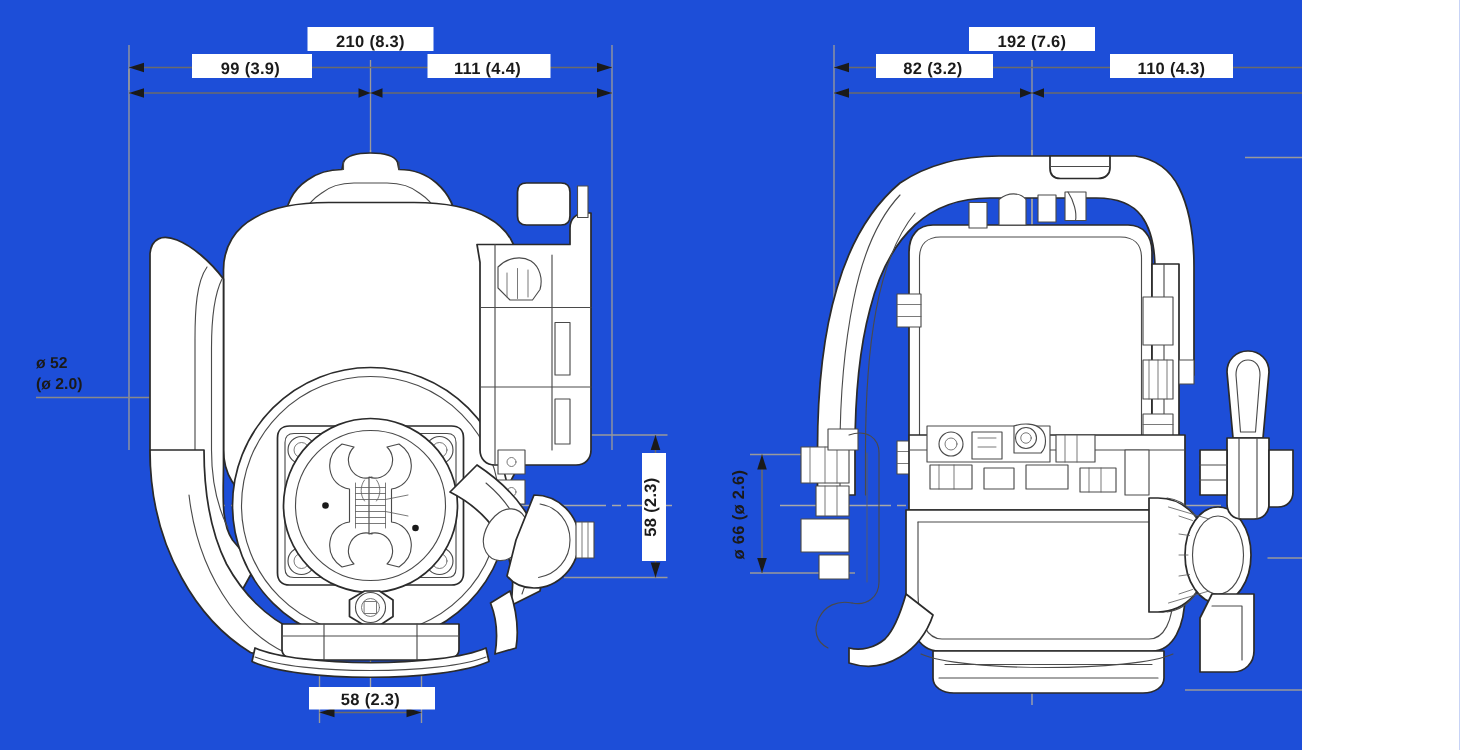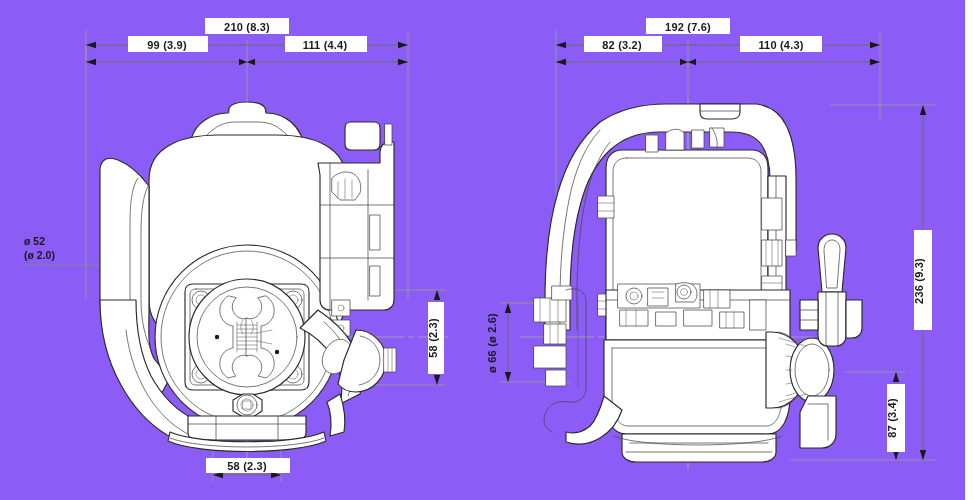--- a/index.html
+++ b/index.html
@@ -5,23 +5,23 @@
   html, body {
     margin: 0;
     padding: 0;
     background: #ffffff;
   }
   body {
     font-family: "Liberation Sans", sans-serif;
   }
   #sheet {
     position: relative;
-    width: 965px;
+    width: 868px;
     height: 500px;
-    background: #8b5cf6;
+    background: #1d4ed8;
     overflow: hidden;
   }
   #sheet svg {
     position: absolute;
     left: 0;
     top: 0;
   }
   .dim-text {
     font-family: "Liberation Sans", sans-serif;
     font-size: 11px;

